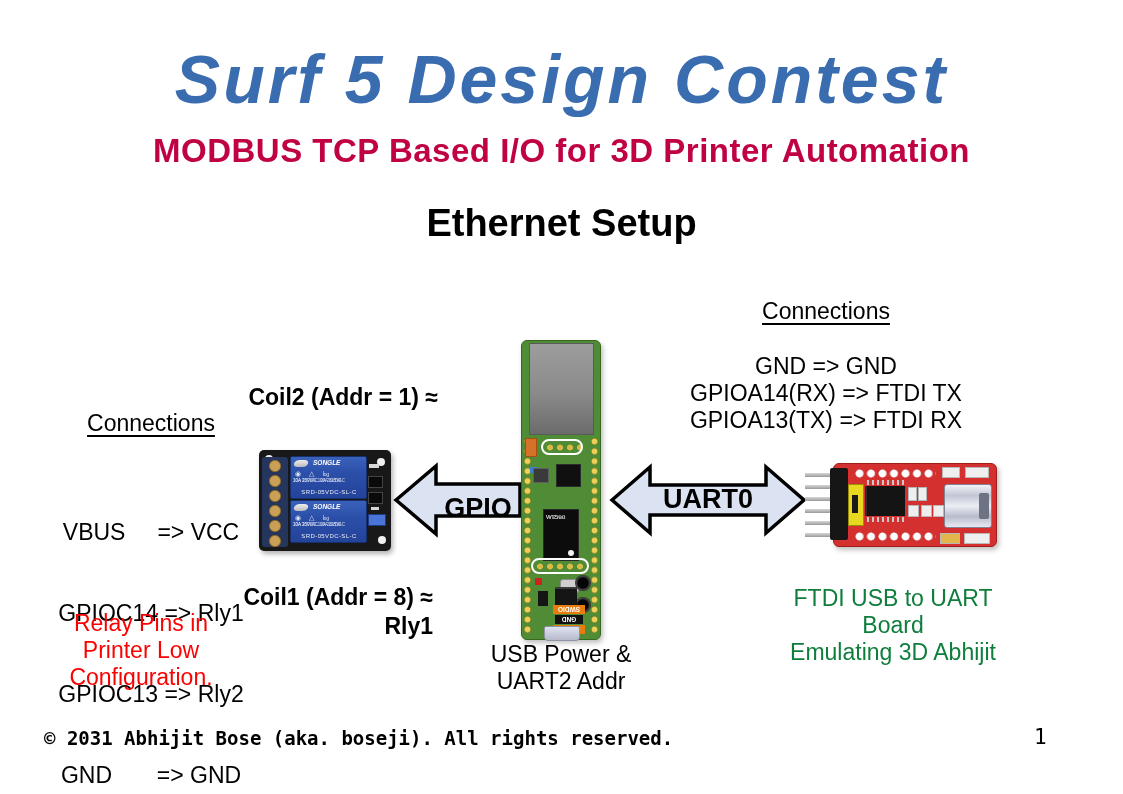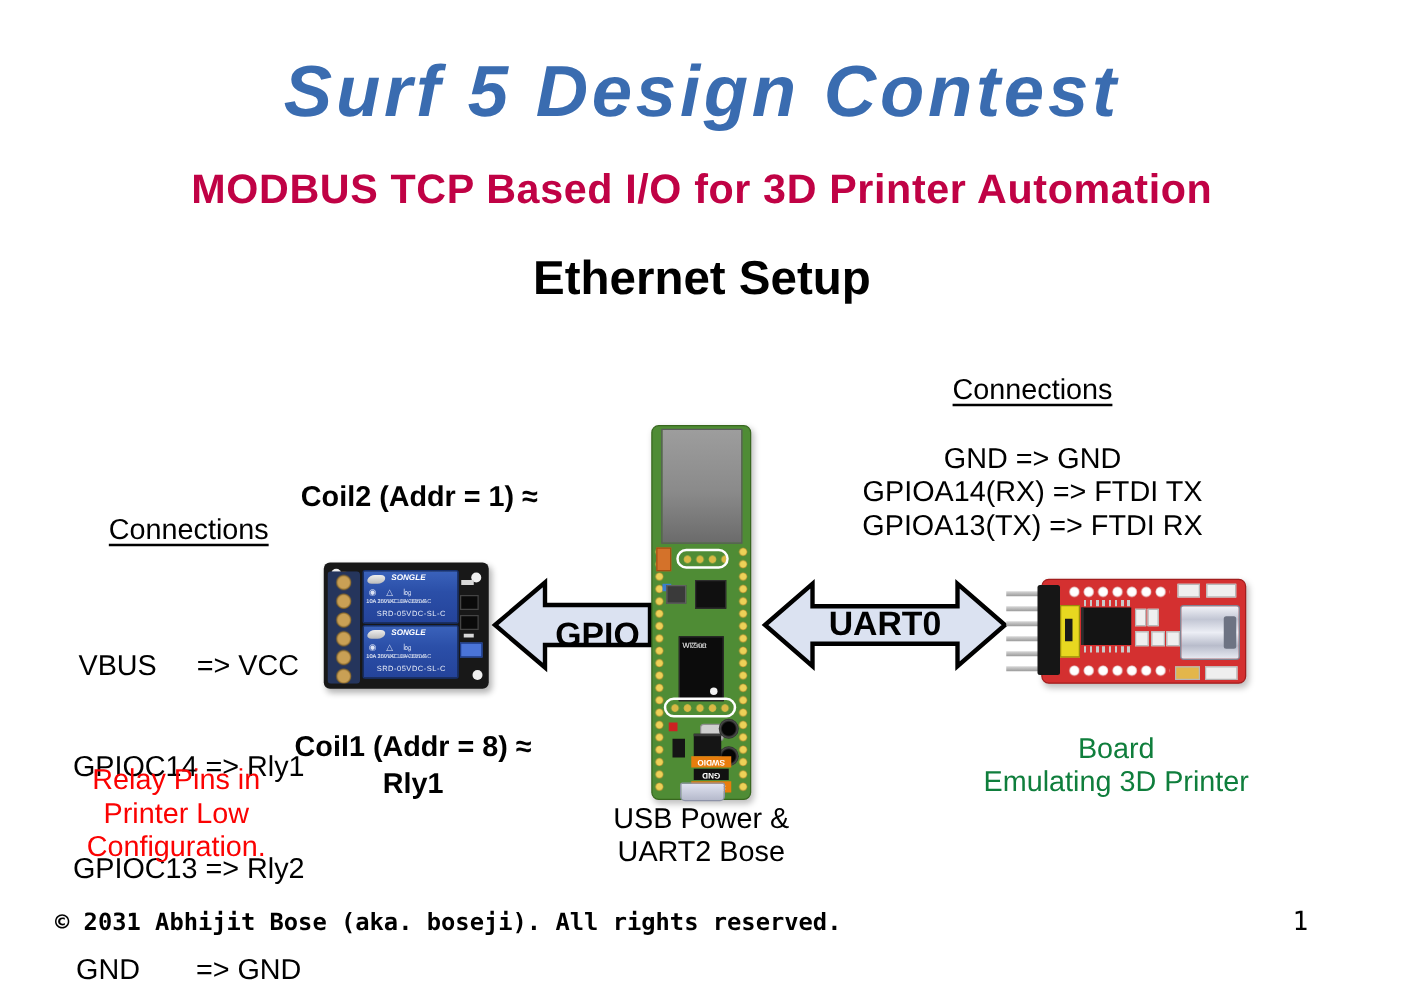--- a/index.html
+++ b/index.html
@@ -1,31 +1,31 @@
 <!DOCTYPE html>
 <html><head>
 <meta charset="utf-8">
 <style>
   html,body{margin:0;padding:0;background:#ffffff;}
   .slide{position:relative;width:1123px;height:794px;background:#ffffff;overflow:hidden;
          font-family:"Liberation Sans",sans-serif;color:#000;}
   .abs{position:absolute;}
 
   
-  .title{top:40px;left:0;right:0;text-align:center;font-size:58px;font-weight:bold;
+  .title{top:40px;left:0;right:0;text-align:center;font-size:68px;font-weight:bold;
          font-style:italic;color:#3a6cb0;letter-spacing:3px;}
   .subtitle{top:132px;left:0;right:0;text-align:center;font-size:33px;font-weight:bold;
             color:#c00245;letter-spacing:0.5px;}
   .section-heading{top:202px;left:0;right:0;text-align:center;font-size:38px;font-weight:bold;}
 
   
   .lbl{font-size:23px;line-height:27px;text-align:center;}
   .underline{text-decoration:underline;text-underline-offset:4px;}
   .pre{white-space:pre;}
-  .bold-lbl{font-size:23px;font-weight:bold;line-height:29px;text-align:center;}
+  .bold-lbl{font-size:23px;font-weight:bold;line-height:29px;text-align:right;}
   .warning{color:#fb0202;margin-top:20px;}
   .note{color:#0f7e3c;}
 
   
   .arrow-shape{display:block;}
   .arrow-text{font-family:"Liberation Sans",sans-serif;font-weight:bold;font-size:27px;}
 
   
   .mcu{left:521px;top:340px;width:78px;height:298px;background:#4f8c35;border:1px solid #38671f;
        border-radius:6px;box-shadow:2px 3px 5px rgba(0,0,0,0.25);}
@@ -169,21 +169,21 @@
     <div class="relay-jumper"></div>
   </div>
 
   <svg class="abs arrow-shape" style="left:392px;top:460px;" width="132" height="80" viewBox="0 0 132 80">
     <polygon points="4,40 44,6 44,24 128,24 128,56 44,56 44,74" fill="#dbe2f1" stroke="#000000" stroke-width="3.5"></polygon>
     <text x="86" y="50" text-anchor="middle" class="arrow-text" dominant-baseline="middle">GPIO</text>
   </svg>
 
   <div class="abs lbl" style="left:426px;top:641px;width:270px;">
     <div>USB Power &amp;</div>
-    <div>UART2 Bose</div>
+    <div>UART2 Addr</div>
   </div>
 
   <div class="abs mcu">
     <div class="mcu-eth"></div>
     <div class="mcu-pincol" style="left:1px;"></div>
     <div class="mcu-pincol" style="right:1px;"></div>
     <div class="mcu-cap"></div>
     <div class="mcu-hdr mcu-hdr1"></div>
     <div class="mcu-blue"></div>
     <div class="mcu-chipA"></div>
@@ -243,20 +243,21 @@
     <div class="ftdi-smd" style="left:140px;top:10px;width:16px;height:9px;"></div>
     <div class="ftdi-smd" style="left:163px;top:10px;width:22px;height:9px;"></div>
     <div class="ftdi-smd" style="left:138px;top:76px;width:18px;height:9px;background:#e3b64b;"></div>
     <div class="ftdi-smd" style="left:162px;top:76px;width:24px;height:9px;"></div>
     <div class="ftdi-usb">
         <div class="mouth"></div>
       </div>
   </div>
 
   <div class="abs lbl note" style="left:758px;top:585px;width:270px;">
+    <div>FTDI USB to UART</div>
     <div>Board</div>
-    <div>Emulating 3D Printer</div>
+    <div>Emulating 3D Abhijit</div>
   </div>
 
   <div class="abs footer">© 2031 Abhijit Bose (aka. boseji). All rights reserved.</div>
   <div class="abs page-num">1</div>
 
 </div>
 
 </body></html>

